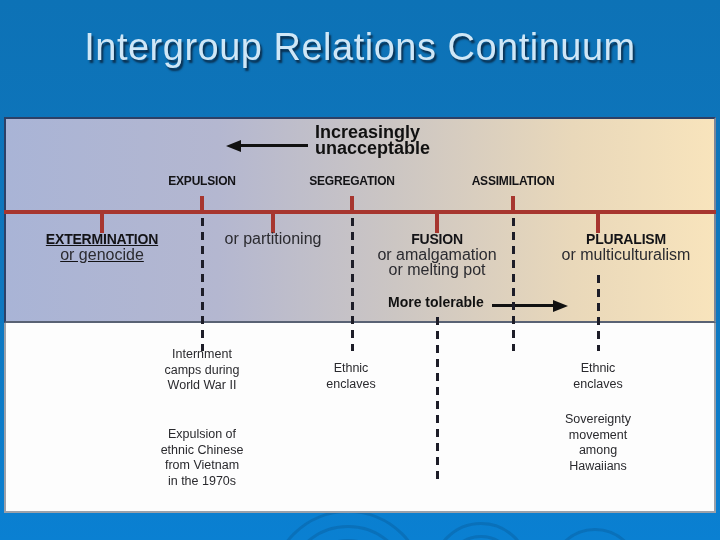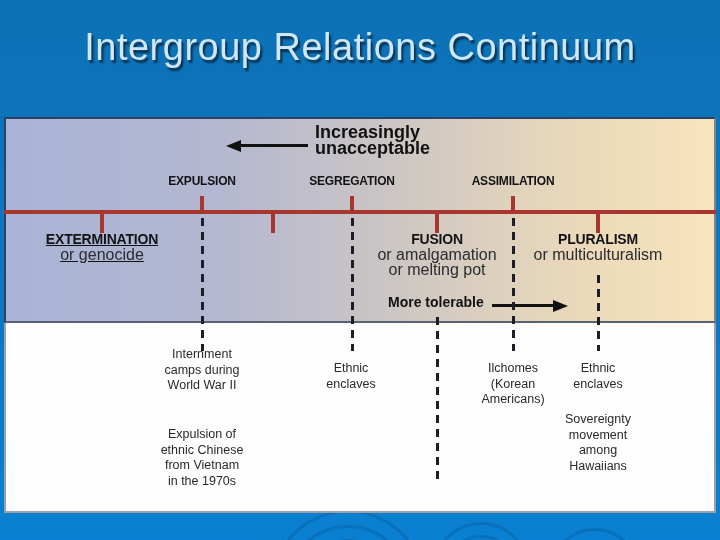--- a/index.html
+++ b/index.html
@@ -85,27 +85,28 @@
 
     <div class="toplabel" style="left:128px;">EXPULSION</div>
     <div class="toplabel" style="left:439px;">ASSIMILATION</div>
     <div class="toplabel" style="left:278px;">SEGREGATION</div>
 
     <div class="botlabel" style="left:23px;text-decoration:underline;">
       <div class="cap">EXTERMINATION</div>
       <div class="sub">or genocide</div>
     </div>
     <div class="botlabel" style="left:194px;">
+      <div class="sub">or partitioning</div>
     </div>
     <div class="botlabel" style="left:358px;">
       <div class="cap">FUSION</div>
       <div class="sub">or amalgamation
 or melting pot</div>
     </div>
-    <div class="botlabel" style="left:519px;">
+    <div class="botlabel" style="left:547px;">
       <div class="cap">PLURALISM</div>
       <div class="sub">or multiculturalism</div>
     </div>
 
     <div class="dir-label" style="left:311px;top:7px;font-size:18px;line-height:16px;">Increasingly
 unacceptable</div>
     <div class="shaft" style="left:235px;top:27px;width:69px;"></div>
     <div class="head-left" style="left:222px;top:22.5px;"></div>
 
     <div class="dir-label" style="left:384px;top:177px;font-size:14px;">More tolerable</div>
@@ -120,23 +121,20 @@
 
     <div class="example" style="left:138px;top:230px;">Internment
 camps during
 World War II</div>
     <div class="example" style="left:138px;top:310px;">Expulsion of
 ethnic Chinese
 from Vietnam
 in the 1970s</div>
     <div class="example" style="left:287px;top:244px;">Ethnic
 enclaves</div>
-    <div class="example" style="left:449px;top:244px;">Ilchomes
-(Korean
-Americans)</div>
     <div class="example" style="left:534px;top:244px;">Ethnic
 enclaves</div>
     <div class="example" style="left:534px;top:295px;">Sovereignty
 movement
 among
 Hawaiians</div>
   </div>
 
 </div>
 

